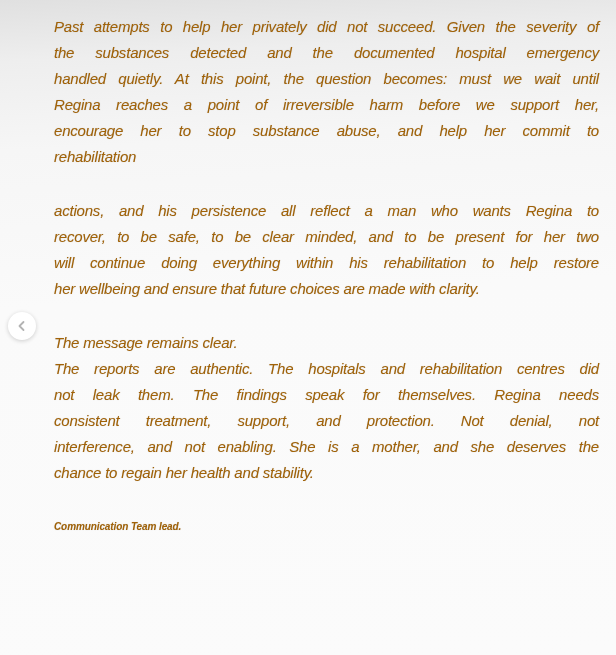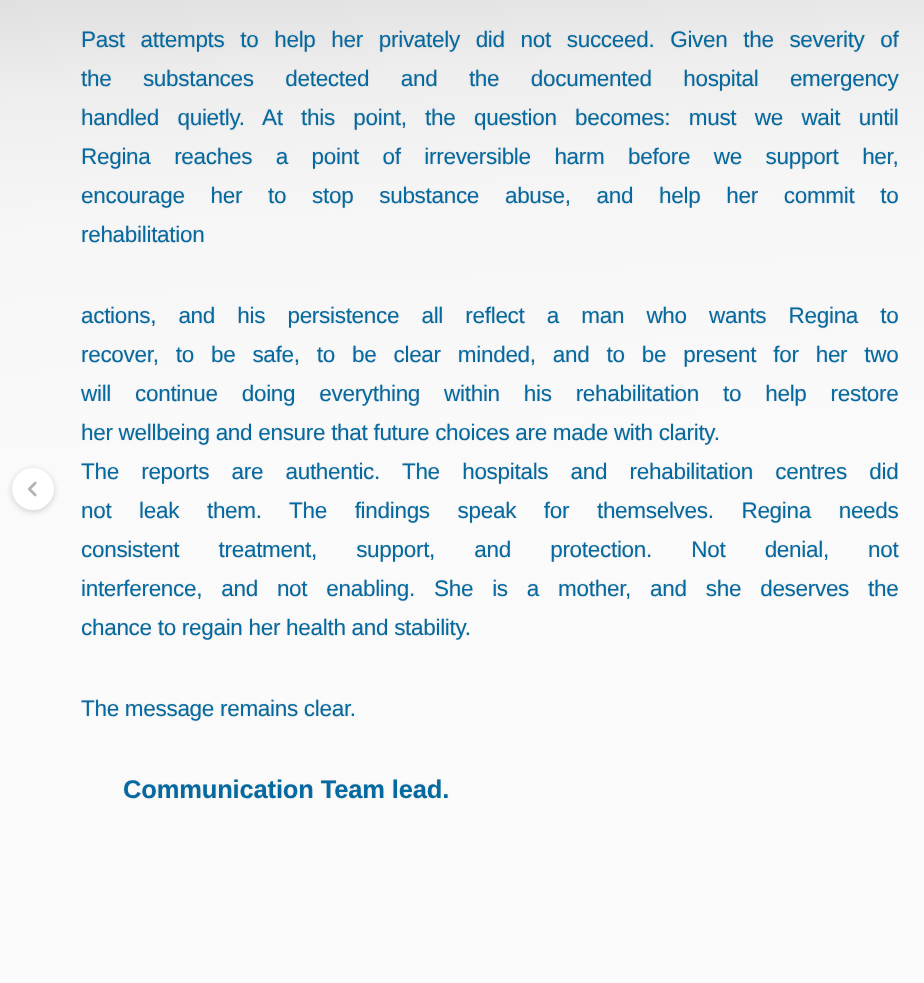--- a/index.html
+++ b/index.html
@@ -10,40 +10,40 @@
     position: relative;
     overflow: hidden;
     background: linear-gradient(177deg, #e0e0e0 0%, #eeeeee 9%, #f6f6f6 22%, #fafafa 45%, #fbfbfb 100%);
     font-family: "Liberation Sans", sans-serif;
   }
   .doc {
     position: absolute;
     top: 14px;
     left: 54px;
     width: 545px;
-    color: #0369a1;
+    color: #a16207;
     font-size: 15px;
     line-height: 26px;
     letter-spacing: -0.2px;
     text-shadow: 0 0 1px rgba(70,70,70,0.25);
+    font-style: italic;
   }
   .para { margin: 0; }
   .para.gap { margin-top: 28px; }
   .tline {
     text-align: justify;
     text-align-last: justify;
     text-justify: inter-word;
   }
   .tline-last { text-align-last: left; }
   .para.bold .tline {
     font-weight: bold;
     text-align-last: left;
     letter-spacing: -0.1px;
-    font-size: 17px;
-    margin-left: 28px;
+    font-size: 10px;
   }
   .prev-btn {
     position: absolute;
     left: 8px;
     top: 312px;
     width: 28px;
     height: 28px;
     border-radius: 50%;
     border: none;
     padding: 0;
@@ -68,30 +68,30 @@
       <div class="tline tline-last">rehabilitation</div>
     </div>
 
   <div class="para gap">
       <div class="tline">actions, and his persistence all reflect a man who wants Regina to</div>
       <div class="tline">recover, to be safe, to be clear minded, and to be present for her two</div>
       <div class="tline">will continue doing everything within his rehabilitation to help restore</div>
       <div class="tline tline-last">her wellbeing and ensure that future choices are made with clarity.</div>
     </div>
 
+  <div class="para gap">
+      <div class="tline tline-last">The message remains clear.</div>
+    </div>
+
   <div class="para">
       <div class="tline">The reports are authentic. The hospitals and rehabilitation centres did</div>
       <div class="tline">not leak them. The findings speak for themselves. Regina needs</div>
       <div class="tline">consistent treatment, support, and protection. Not denial, not</div>
       <div class="tline">interference, and not enabling. She is a mother, and she deserves the</div>
       <div class="tline tline-last">chance to regain her health and stability.</div>
-    </div>
-
-  <div class="para gap">
-      <div class="tline tline-last">The message remains clear.</div>
     </div>
 
   <div class="para gap bold">
       <div class="tline">Communication Team lead.</div>
     </div>
 </main>
 
 <button class="prev-btn">
   <svg width="12" height="12" viewBox="0 0 12 12">
     <polyline points="7.5,2 3.5,6 7.5,10" fill="none" stroke="#b3b3b3" stroke-width="1.8" stroke-linecap="round" stroke-linejoin="round"></polyline>

